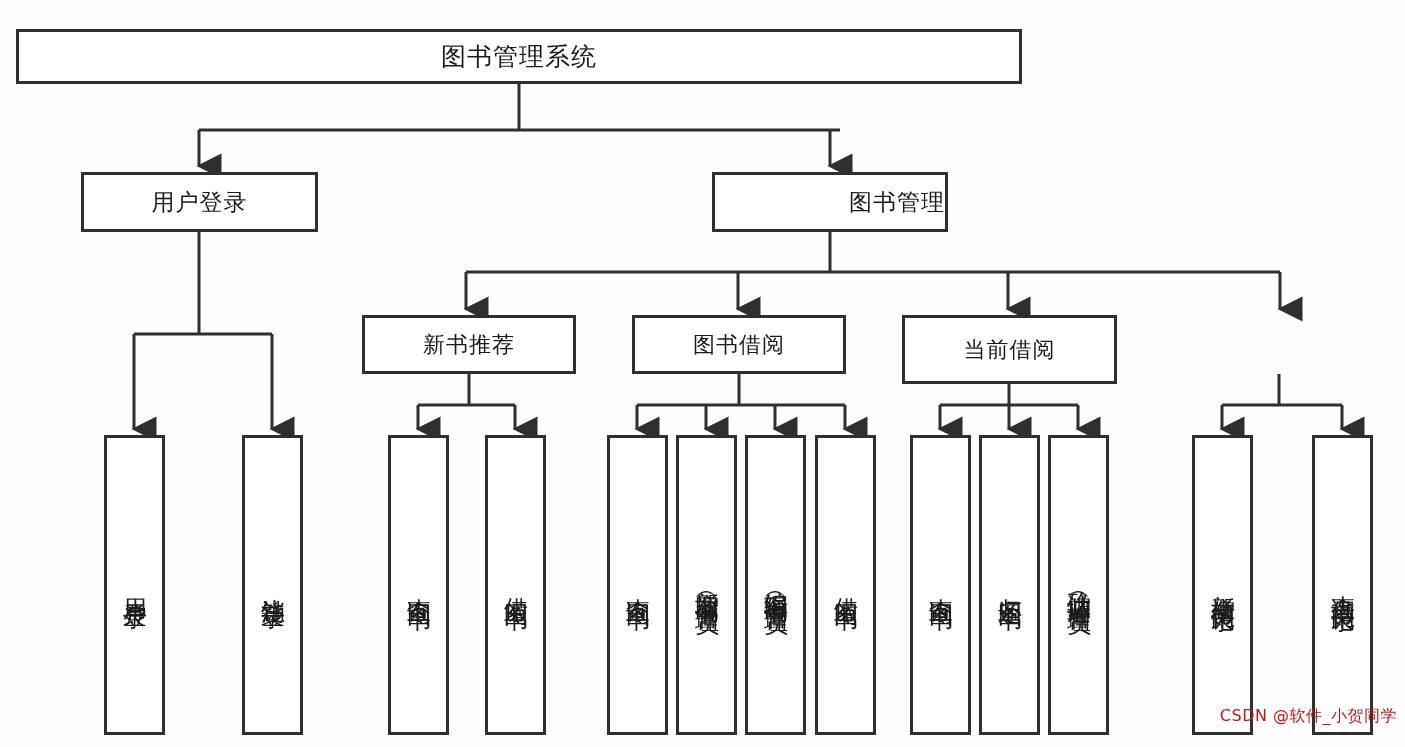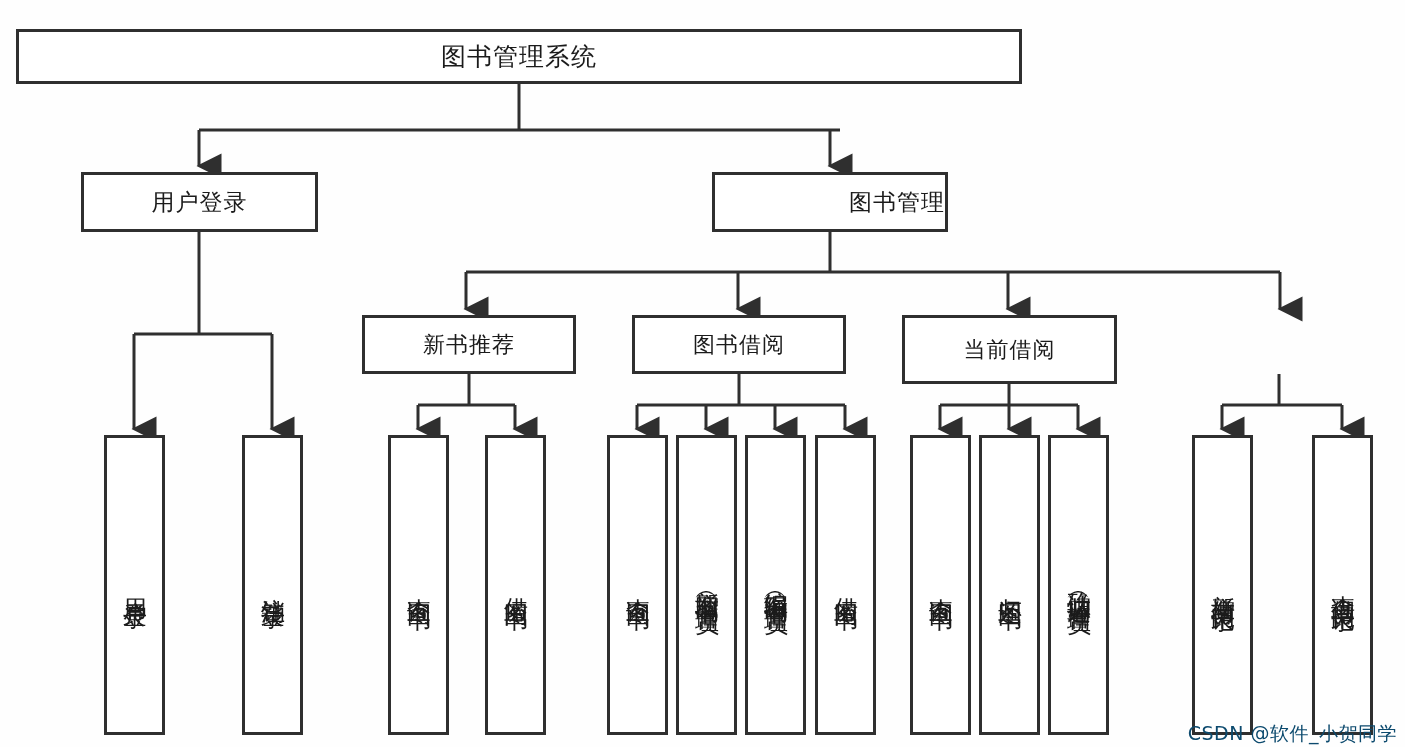--- a/index.html
+++ b/index.html
@@ -65,23 +65,23 @@
   .leaf-inner {
     width: 100%;
     height: 100%;
     display: flex;
     align-items: center;
     justify-content: center;
   }
   .watermark {
     position: absolute;
     right: 8px;
-    bottom: 0;
-    font-size: 19px;
-    color: #0c4a6e;
+    bottom: 20px;
+    font-size: 16px;
+    color: #b91c1c;
     letter-spacing: 0.5px;
     white-space: nowrap;
   }
 </style>
 </head>
 <body>
 
 <div id="canvas">
 
   <svg class="edges" viewBox="0 0 1405 747" xmlns="http://www.w3.org/2000/svg">

